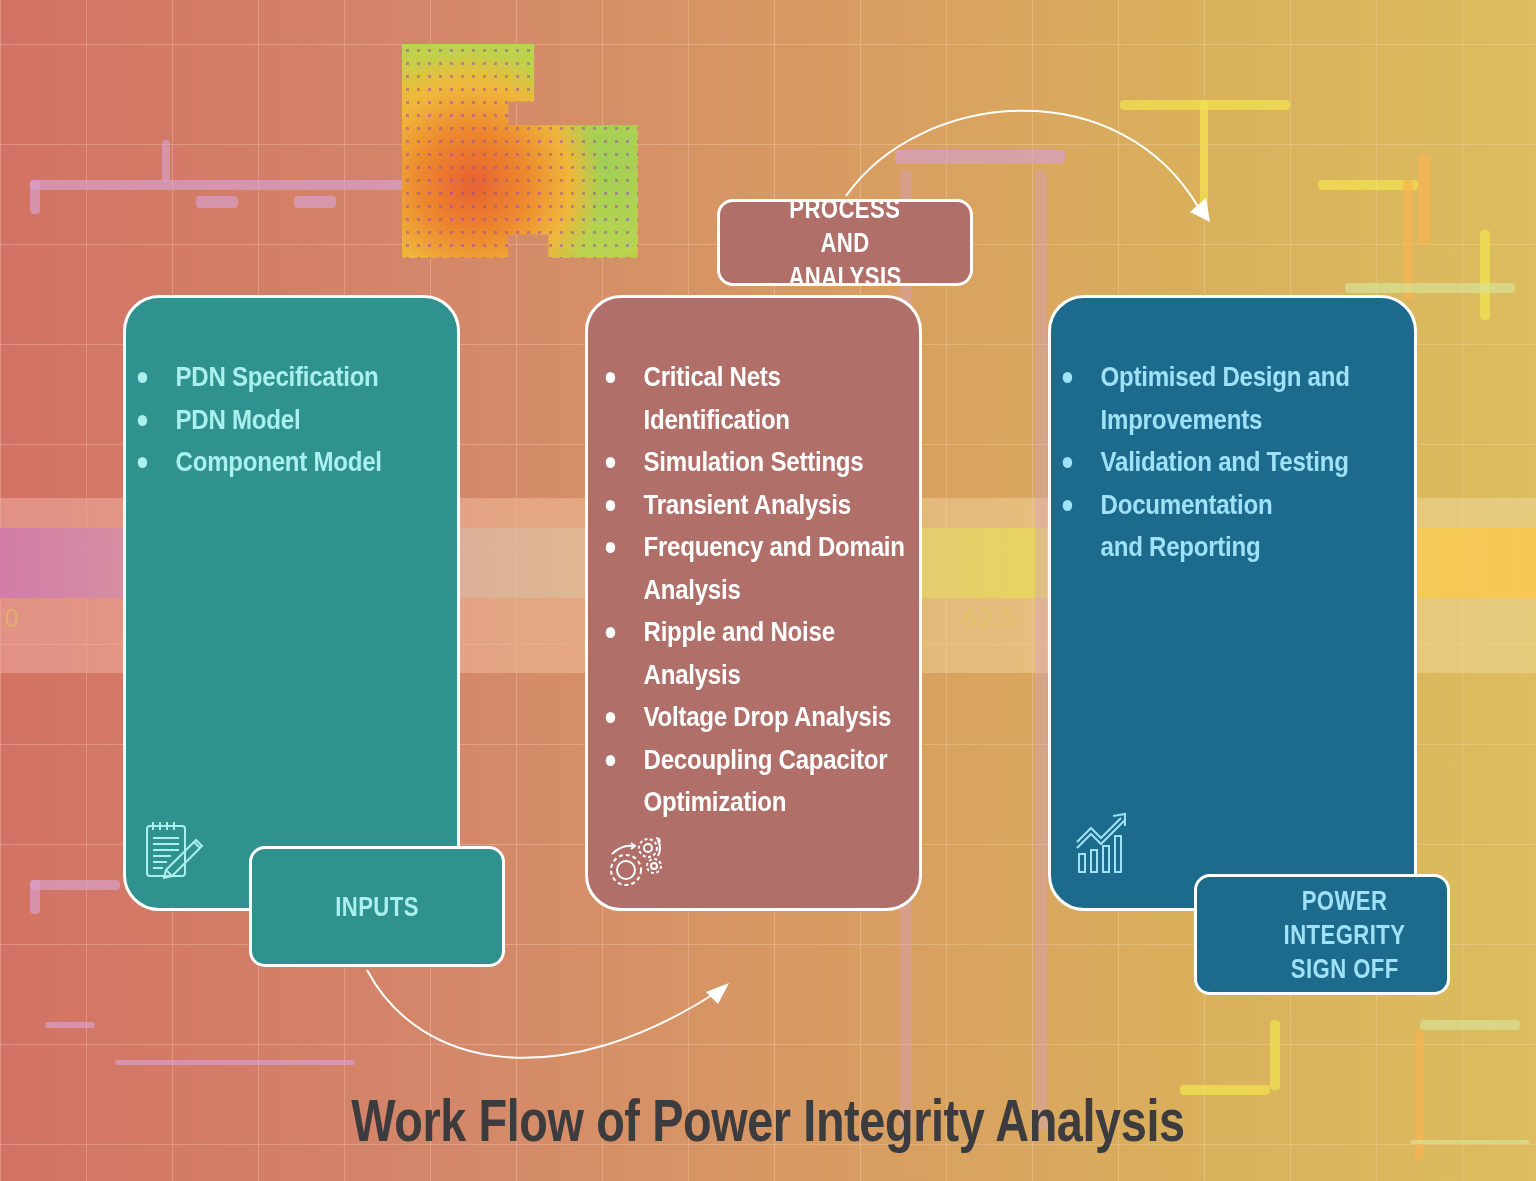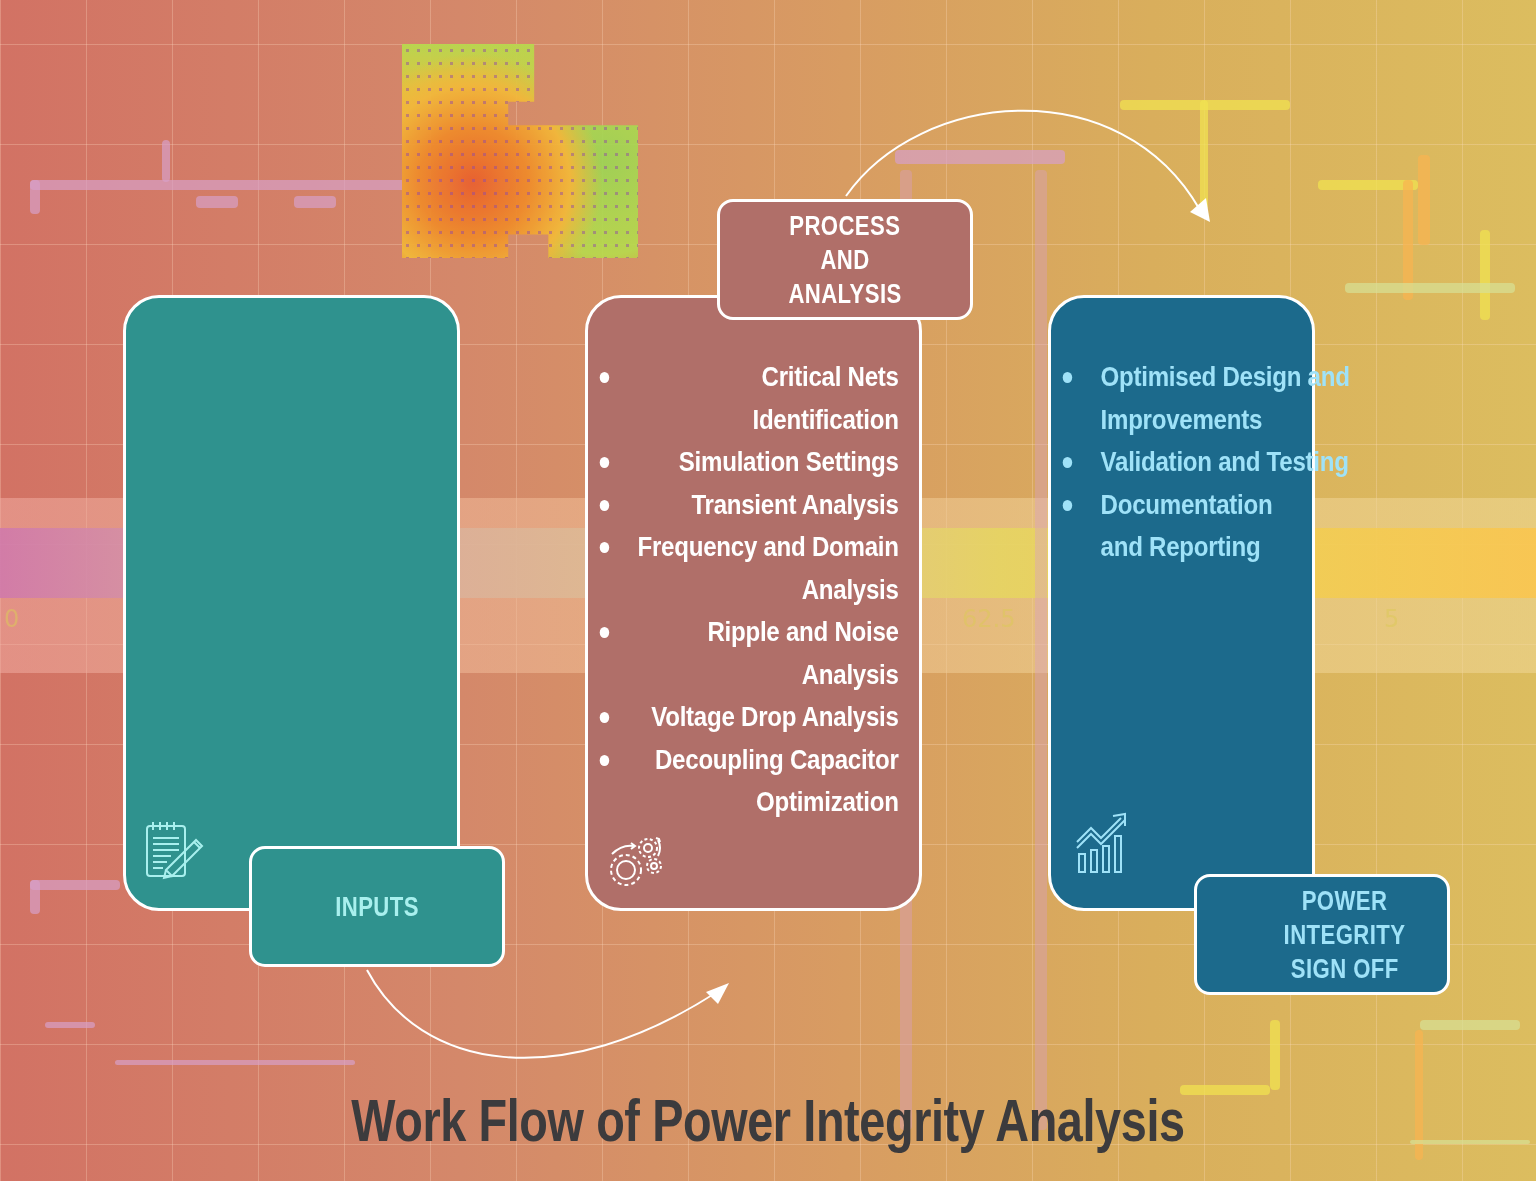--- a/index.html
+++ b/index.html
@@ -120,37 +120,42 @@
 <div class="pcb"></div>
 
 <svg class="icon" style="left:0;top:0;" width="1536" height="1181">
   <path d="M367 970 C 420 1070, 560 1095, 720 990" fill="none" stroke="#fff" stroke-width="2"></path>
   <polygon points="729,983 706,992 718,1004" fill="#fff"></polygon>
   <path d="M846 196 C 920 90, 1120 70, 1200 210" fill="none" stroke="#fff" stroke-width="2"></path>
   <polygon points="1210,222 1190,212 1206,198" fill="#fff"></polygon>
 </svg>
 
 <div class="box teal" style="left:123px;top:295px;width:337px;height:616px;">
+  <ul class="items" style="left:10px;top:58px;color:#a9f0ee;">
+    <li><span>PDN Specification</span></li>
+    <li><span>PDN Model</span></li>
+    <li><span>Component Model</span></li>
+  </ul>
   <div class="icon" style="left:18px;top:522px;">
     <svg width="62" height="60" viewBox="0 0 62 60" fill="none" stroke="#a9f0ee" stroke-width="2">
       <rect x="3" y="6" width="38" height="50" rx="3"></rect>
       <path d="M9 2 v8 M16 2 v8 M23 2 v8 M30 2 v8"></path>
       <path d="M9 18h26 M9 24h26 M9 30h26 M9 36h18 M9 42h14 M9 48h10"></path>
       <path d="M22 50 L52 20 L58 26 L28 56 Z"></path>
       <path d="M22 50 L20 58 L28 56"></path>
       <path d="M50 22 L56 28"></path>
     </svg>
   </div>
 </div>
 <div class="tag teal" style="left:249px;top:846px;width:256px;height:121px;color:#a9f0ee;align-items:center;">
   <span style="display:inline-block;transform:scaleX(0.82);">INPUTS</span>
 </div>
 
 <div class="box rose" style="left:585px;top:295px;width:337px;height:616px;">
-  <ul class="items" style="left:10px;top:58px;color:#ffffff;text-align:right;">
+  <ul class="items" style="left:16px;top:58px;color:#ffffff;">
     <li><span>Critical Nets</span><span class="cont">Identification</span></li>
     <li><span>Simulation Settings</span></li>
     <li><span>Transient Analysis</span></li>
     <li><span>Frequency and Domain</span><span class="cont">Analysis</span></li>
     <li><span>Ripple and Noise</span><span class="cont">Analysis</span></li>
     <li><span>Voltage Drop Analysis</span></li>
     <li><span>Decoupling Capacitor</span><span class="cont">Optimization</span></li>
   </ul>
   <div class="icon" style="left:18px;top:536px;">
     <svg width="60" height="56" viewBox="0 0 60 56" fill="none" stroke="#ffffff" stroke-width="2">
@@ -160,27 +165,27 @@
       <circle cx="42" cy="14" r="9" stroke-dasharray="3 2.5"></circle>
       <circle cx="48" cy="32" r="3"></circle>
       <circle cx="48" cy="32" r="7" stroke-dasharray="3 2.5"></circle>
       <path d="M6 20 Q 16 10, 28 12"></path>
       <path d="M25 9 L29 12 L25 15"></path>
       <path d="M52 6 Q 56 14, 52 22"></path>
       <path d="M50 4 L53 5 L54 8"></path>
     </svg>
   </div>
 </div>
-<div class="tag rose" style="left:717px;top:199px;width:256px;height:121px;color:#ffffff;flex-direction:column;">
+<div class="tag rose" style="left:717px;top:199px;width:256px;height:87px;color:#ffffff;flex-direction:column;">
   <span style="display:inline-block;transform:scaleX(0.82);">PROCESS</span>
   <span style="display:inline-block;transform:scaleX(0.82);">AND</span>
   <span style="display:inline-block;transform:scaleX(0.82);">ANALYSIS</span>
 </div>
 
-<div class="box navy" style="left:1048px;top:295px;width:267px;height:616px;padding-left:8px;">
+<div class="box navy" style="left:1048px;top:295px;width:369px;height:616px;padding-left:8px;">
   <ul class="items" style="left:10px;top:58px;color:#9fe2f8;">
     <li><span>Optimised Design and</span><span class="cont">Improvements</span></li>
     <li><span>Validation and Testing</span></li>
     <li><span>Documentation</span><span class="cont">and Reporting</span></li>
   </ul>
   <div class="icon" style="left:24px;top:514px;">
     <svg width="54" height="62" viewBox="0 0 54 62" fill="none" stroke="#9fe2f8" stroke-width="2">
       <rect x="4" y="42" width="6" height="18"></rect>
       <rect x="16" y="38" width="6" height="22"></rect>
       <rect x="28" y="34" width="6" height="26"></rect>

